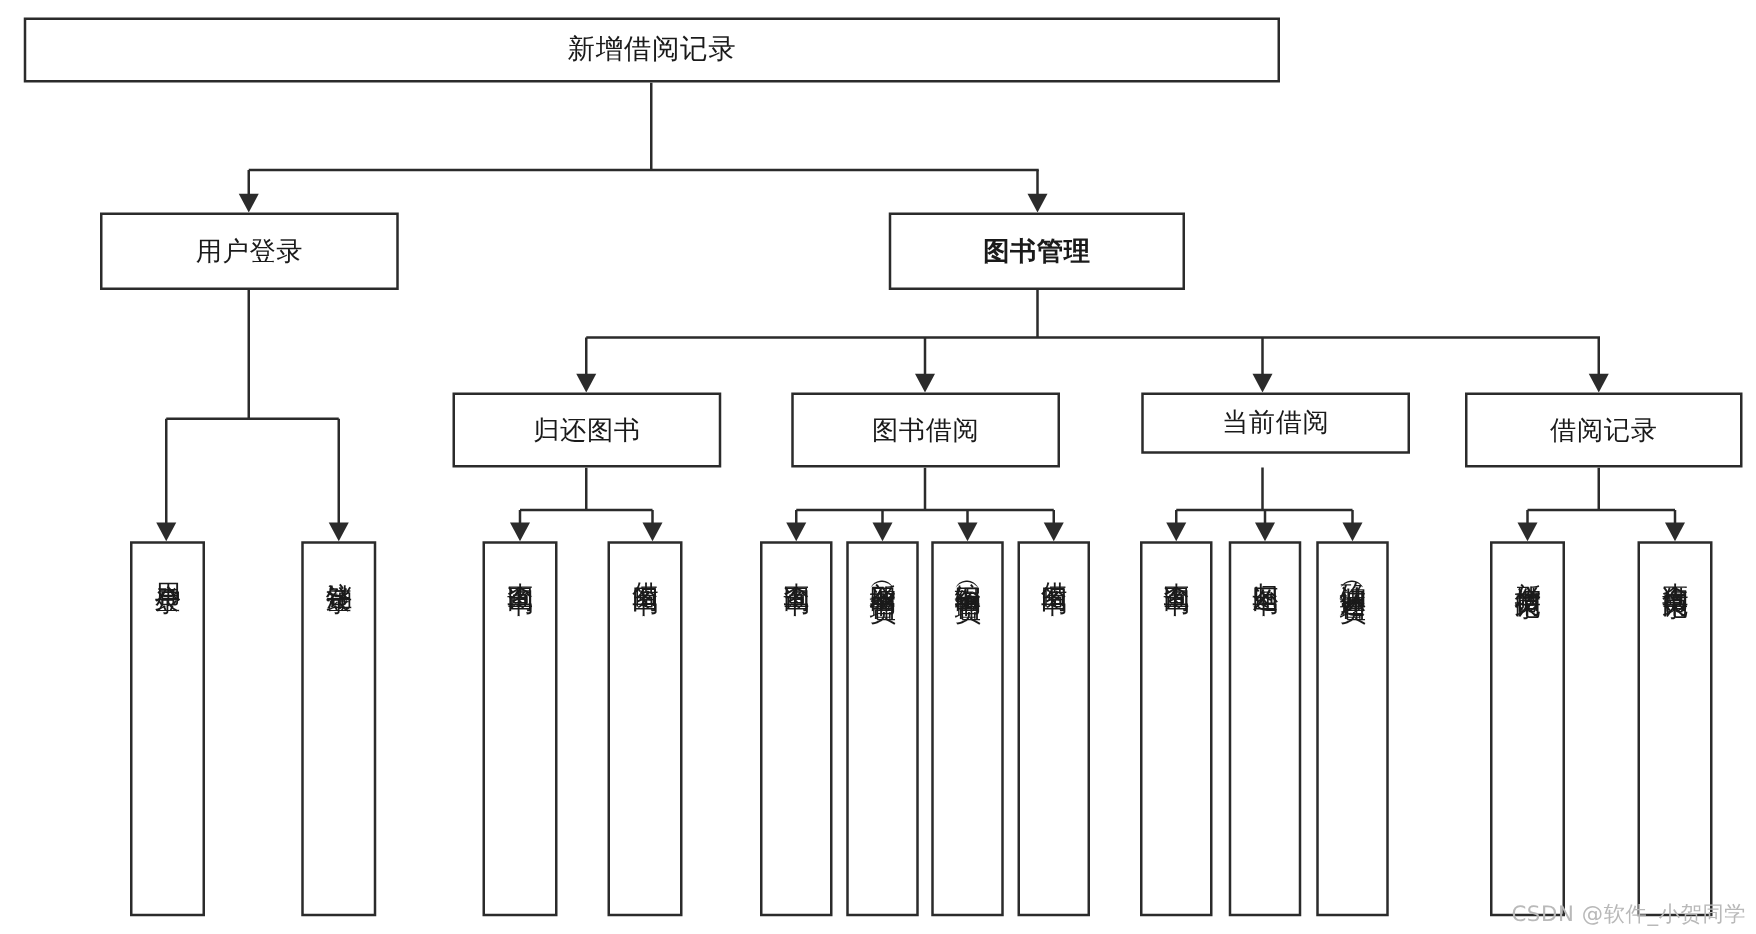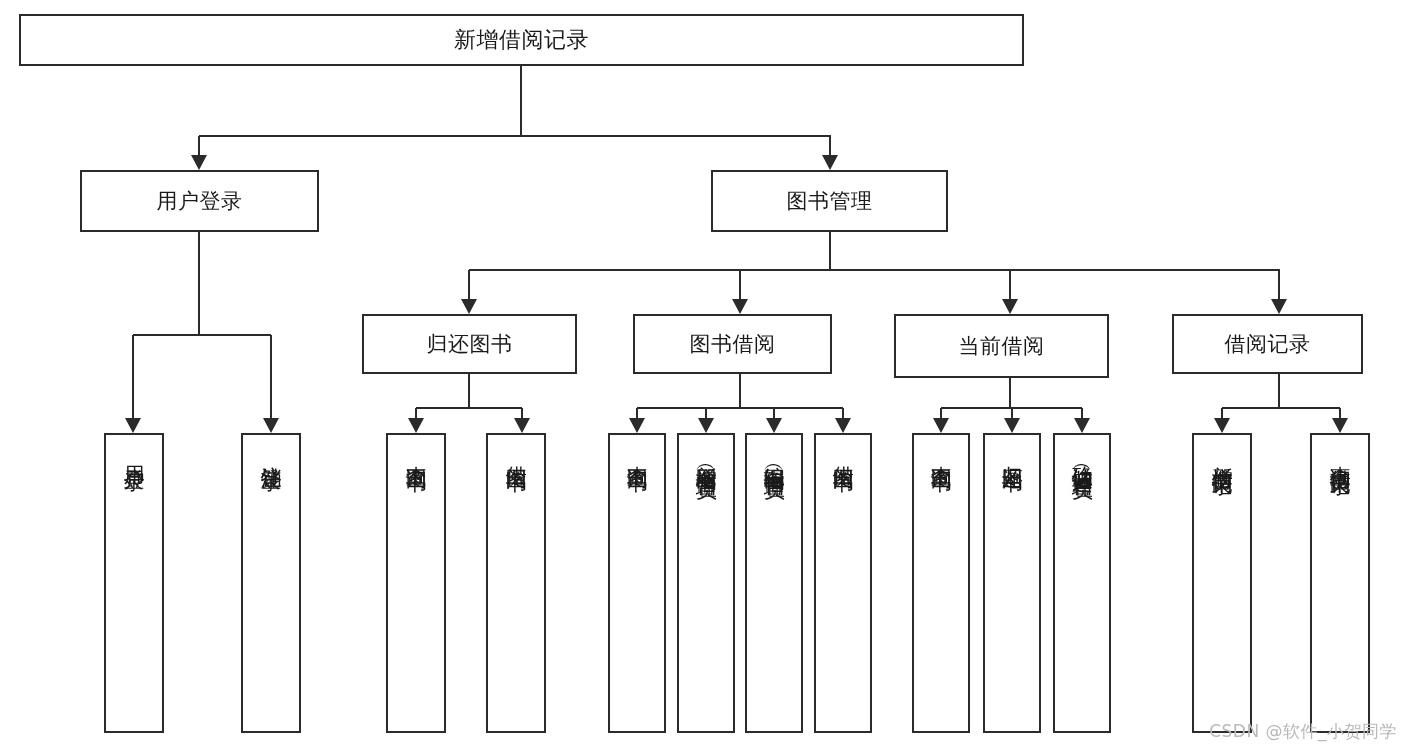--- a/index.html
+++ b/index.html
@@ -151,33 +151,33 @@
       <div class="arrow" style="left: 1332px; top: 418px;"></div>
     </div>
 
   <div id="node-layer">
       <div class="node root horiz" style="left: 19px; top: 14px; width: 1005px; height: 52px;">
         <span class="label">新增借阅记录</span>
       </div>
       <div class="node lvl2 horiz" style="left: 80px; top: 170px; width: 239px; height: 62px;">
         <span class="label">用户登录</span>
       </div>
-      <div class="node lvl2 horiz" style="left: 711px; top: 170px; width: 237px; height: 62px;">
+      <div class="node lvl2 horiz" style="left: 711px; top: 170px; width: 237px; height: 62px; font-weight: bold;">
         <span class="label">图书管理</span>
       </div>
       <div class="node lvl3 horiz" style="left: 362px; top: 314px; width: 215px; height: 60px;">
         <span class="label">归还图书</span>
       </div>
-      <div class="node lvl3 horiz" style="left: 633px; top: 314px; width: 199px; height: 60px;">
+      <div class="node lvl3 horiz" style="left: 633px; top: 314px; width: 215px; height: 60px;">
         <span class="label">图书借阅</span>
       </div>
-      <div class="node lvl3 horiz" style="left: 894px; top: 314px; width: 215px; height: 64px;">
+      <div class="node lvl3 horiz" style="left: 913px; top: 314px; width: 215px; height: 49px;">
         <span class="label">当前借阅</span>
       </div>
-      <div class="node lvl3 horiz" style="left: 1172px; top: 314px; width: 191px; height: 60px;">
+      <div class="node lvl3 horiz" style="left: 1172px; top: 314px; width: 222px; height: 60px;">
         <span class="label">借阅记录</span>
       </div>
       <div class="node leaf vert" style="left: 104px; top: 433px; width: 60px; height: 300px;">
         <span class="label">用户登录</span>
       </div>
       <div class="node leaf vert" style="left: 241px; top: 433px; width: 60px; height: 300px;">
         <span class="label">注销登录</span>
       </div>
       <div class="node leaf vert" style="left: 386px; top: 433px; width: 60px; height: 300px;">
         <span class="label">查询图书</span>

